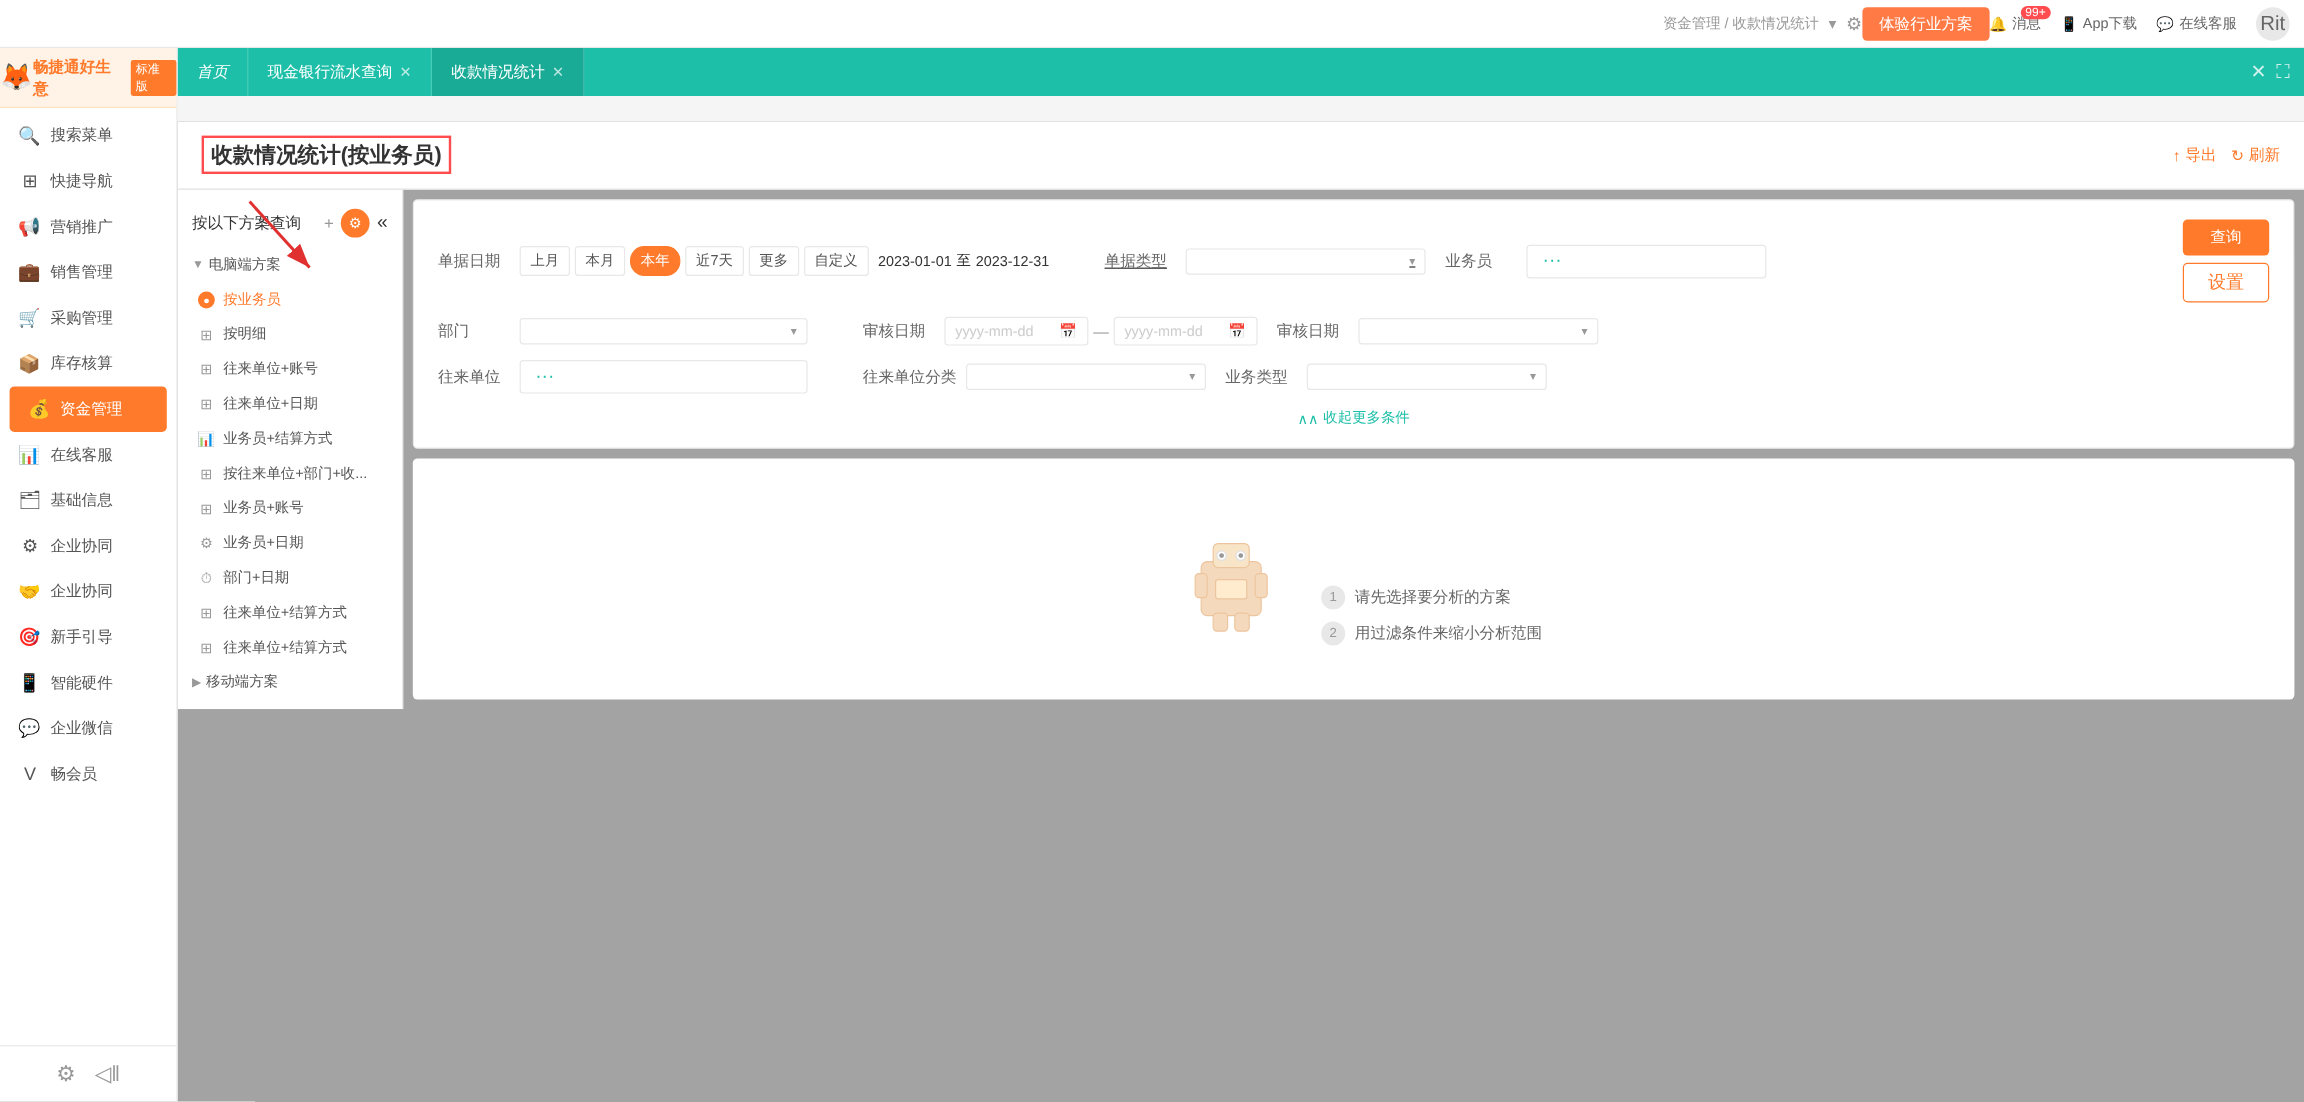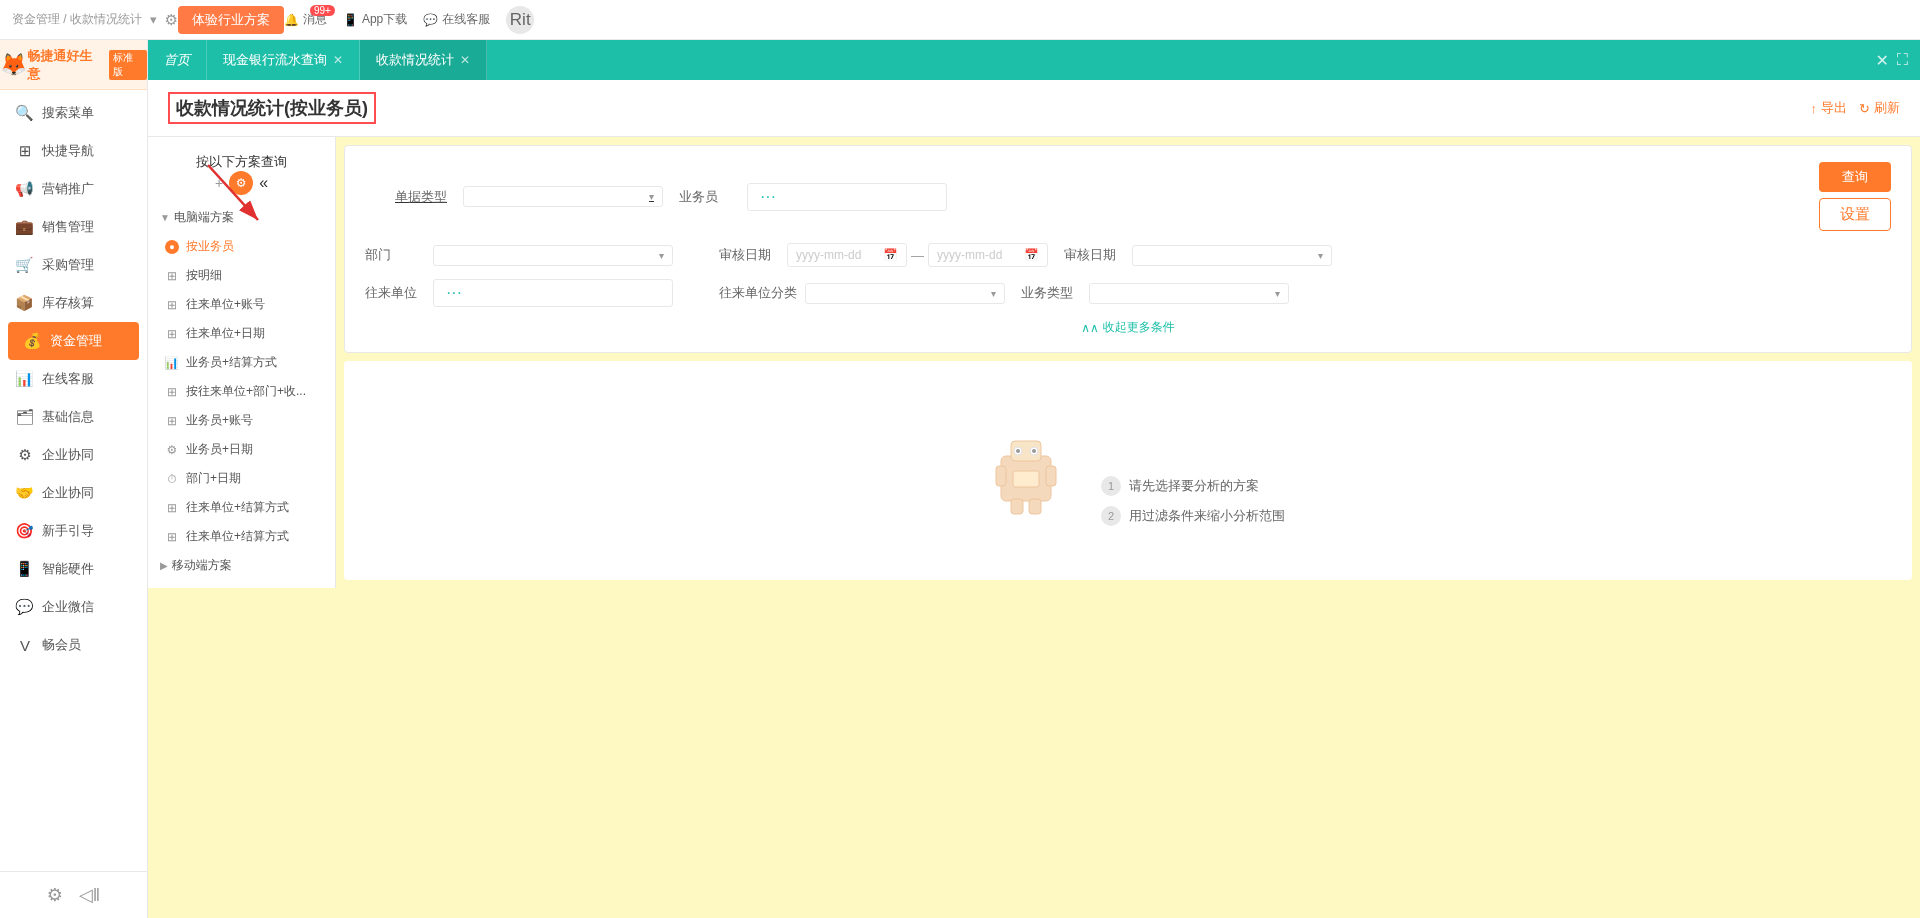--- a/index.html
+++ b/index.html
@@ -4,21 +4,21 @@
   <style>
     * { box-sizing: border-box; margin: 0; padding: 0; font-family: 'Microsoft YaHei', Arial, sans-serif; }
     body { background: #f5f5f5; font-size: 13px; color: #333; overflow: hidden; }
 
     
     .top-header {
       height: 40px;
       background: #fff;
       display: flex;
       align-items: center;
-      justify-content: flex-start;
+      justify-content: flex-end;
       padding: 0 12px;
       border-bottom: 1px solid #e8e8e8;
     }
     .top-header-left { display: flex; align-items: center; gap: 8px; }
     .breadcrumb-text { color: #999; font-size: 12px; }
     .top-header-right { display: flex; align-items: center; gap: 16px; font-size: 12px; color: #666; }
     .msg-badge { position: relative; display: inline-flex; align-items: center; gap: 4px; }
     .badge { background: #ff4d4f; color: #fff; border-radius: 10px; font-size: 10px; padding: 0 4px; position: absolute; top: -6px; right: -8px; }
     .trial-btn { background: #ff7a45; color: #fff; border: none; border-radius: 4px; padding: 5px 14px; cursor: pointer; font-size: 13px; }
 
@@ -83,21 +83,21 @@
       gap: 6px;
       white-space: nowrap;
     }
     .tab-item.home { background: transparent; font-style: italic; }
     .tab-item.active-tab { background: rgba(0,0,0,0.1); }
     .tab-close { font-size: 12px; opacity: 0.7; cursor: pointer; }
     .tab-bar-right { margin-left: auto; display: flex; align-items: center; gap: 8px; padding-right: 12px; }
     .tab-bar-right .icon-btn { color: #fff; cursor: pointer; font-size: 16px; opacity: 0.8; }
 
     
-    .page-content { flex: 1; overflow-y: auto; background: #fef9c3; }
+    .page-content { flex: 1; overflow-y: auto; background: #a3a3a3; margin-top: 21px; }
 
     
     .page-title-bar {
       background: #fff;
       padding: 12px 20px;
       display: flex;
       align-items: center;
       justify-content: space-between;
       border-bottom: 1px solid #e8e8e8;
     }
@@ -168,21 +168,20 @@
       padding: 8px 0;
       overflow-y: auto;
     }
     .left-panel-header {
       display: flex;
       align-items: center;
       justify-content: space-between;
       padding: 8px 12px;
       font-size: 13px;
       color: #333;
-      flex-direction: column;
     }
     .left-panel-actions { display: flex; align-items: center; gap: 6px; }
     .icon-action { color: #999; cursor: pointer; font-size: 14px; }
 
     .scheme-item {
       display: flex;
       align-items: center;
       gap: 6px;
       padding: 6px 16px;
       cursor: pointer;
@@ -475,20 +474,36 @@
             <span class="arrow">▶</span>
             <span>移动端方案</span>
           </div>
         </div>
 
         <div class="right-main">
 
           <div class="search-panel">
 
             <div class="search-row">
+              <div class="search-field">
+                <span class="field-label">单据日期</span>
+                <div class="date-filter-group" id="date-btns">
+                    <button class="date-btn">上月</button>
+                    <button class="date-btn">本月</button>
+                    <button class="date-btn active">本年</button>
+                    <button class="date-btn">近7天</button>
+                    <button class="date-btn">更多</button>
+                    <button class="date-btn">自定义</button>
+                  </div>
+                <div class="date-range">
+                  <span>2023-01-01</span>
+                  <span>至</span>
+                  <span>2023-12-31</span>
+                </div>
+              </div>
 
               <div class="search-field" style="margin-left:30px;text-decoration:underline;">
                 <span class="field-label">单据类型</span>
                 <div class="select-box" style="min-width:200px;">
                   <span></span>
                   <span class="chevron">▾</span>
                 </div>
               </div>
 
               <div class="search-field">

